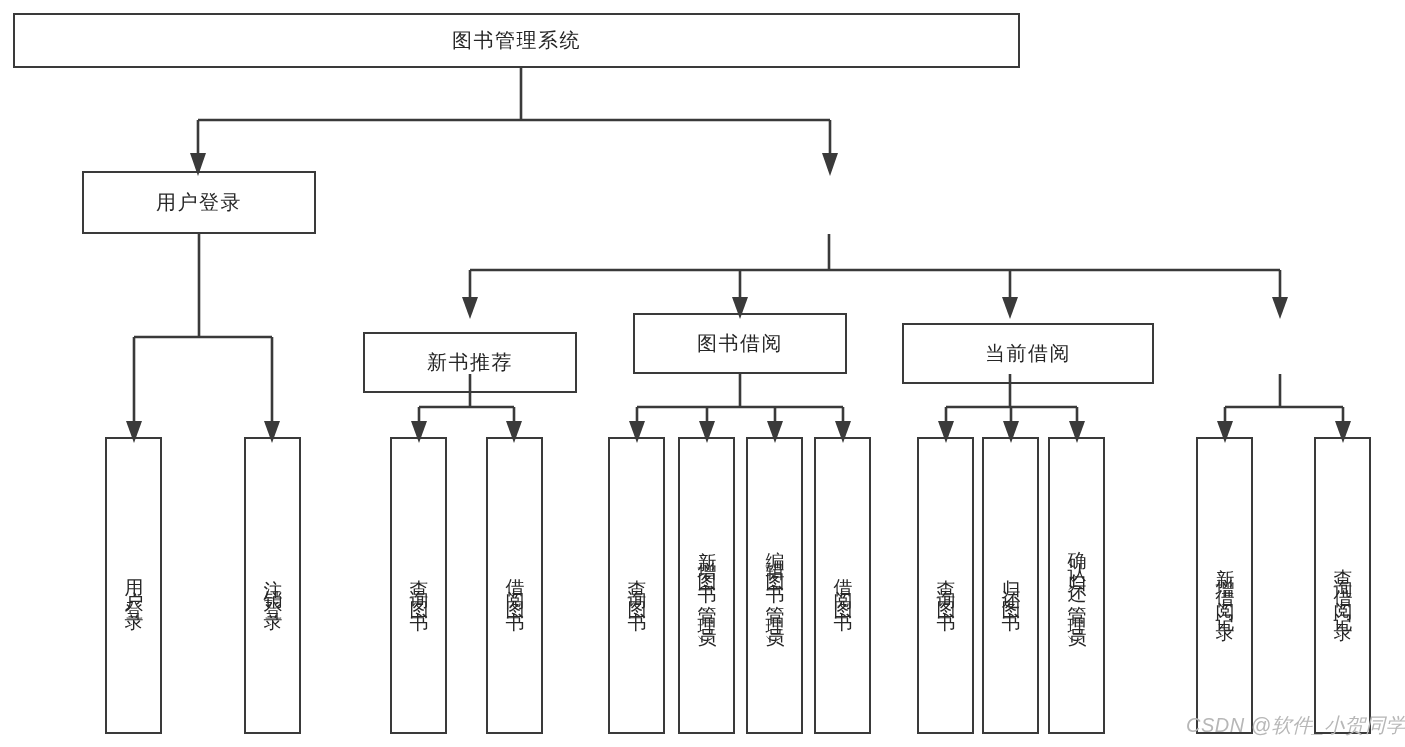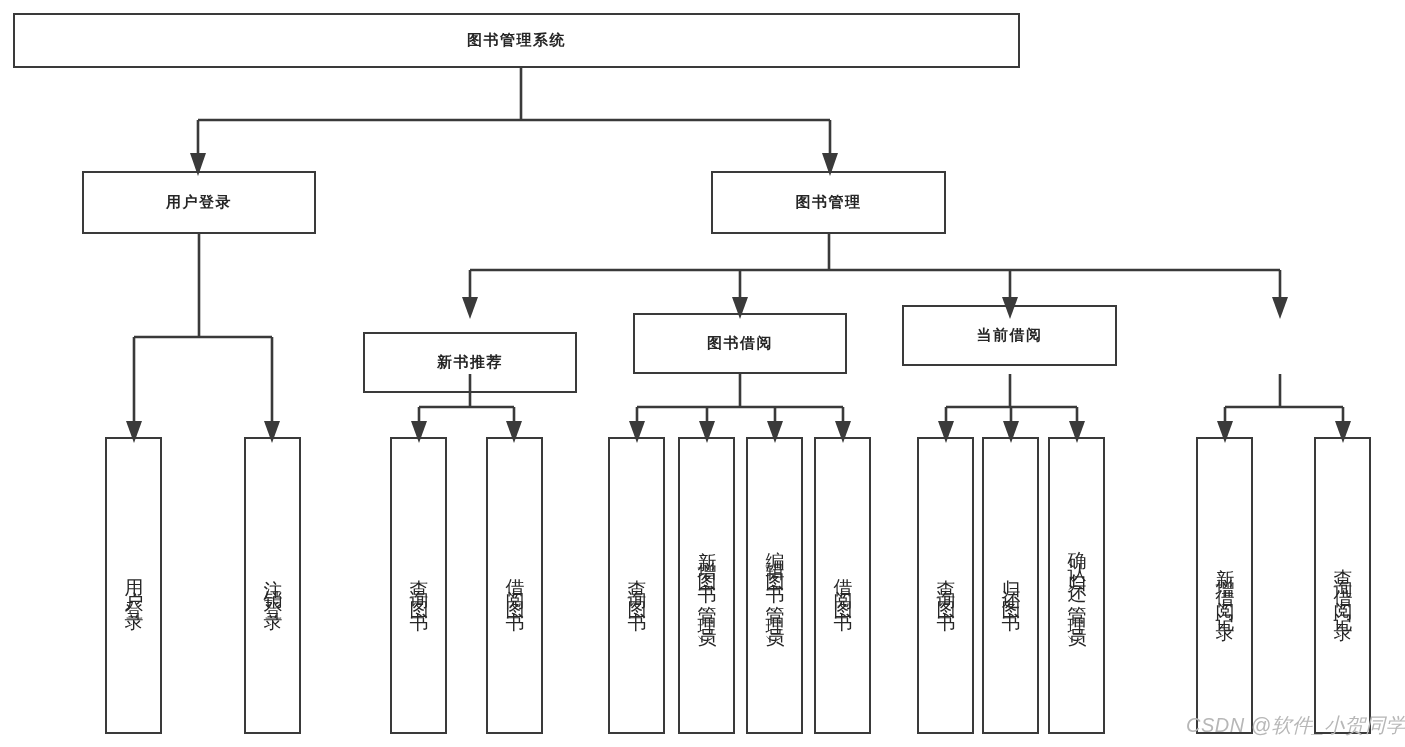--- a/index.html
+++ b/index.html
@@ -6,51 +6,48 @@
   .stage{
     position:relative;width:1405px;height:747px;background:#ffffff;
     font-family:"Liberation Sans",sans-serif;overflow:hidden;
   }
   .wires{position:absolute;left:0;top:0;z-index:2;pointer-events:none;}
   .box{
     position:absolute;z-index:1;background:#ffffff;border:2.5px solid #3a3a3a;
     box-sizing:border-box;display:flex;align-items:center;justify-content:center;
     color:#262626;
   }
-  .box.h{font-size:15px;letter-spacing:1.5px;font-weight:bold;}
+  .box.h{font-size:20px;letter-spacing:1.5px;}
   .box.v{width:57px;height:297px;}
   .vt{writing-mode:vertical-rl;font-size:19px;letter-spacing:11px;line-height:1.1;}
   .watermark{
     position:absolute;left:1186px;top:712px;z-index:3;
     font-size:20px;color:#b7b7b7;letter-spacing:0.5px;white-space:nowrap;font-style:italic;
   }
 </style>
 </head>
 <body>
 
 <div class="stage">
 
   <div class="box h" style="left:13px;top:13px;width:1007px;height:55px">
     <span>图书管理系统</span>
   </div>
 
   <div class="box h" style="left:82px;top:171px;width:234px;height:63px">
     <span>用户登录</span>
   </div>
-  <div class="box h" style="left:711px;top:171px;width:235px;height:63px">
-    <span>图书管理</span>
-  </div>
 
   <div class="box h" style="left:363px;top:332px;width:214px;height:61px">
     <span>新书推荐</span>
   </div>
   <div class="box h" style="left:633px;top:313px;width:214px;height:61px">
     <span>图书借阅</span>
   </div>
-  <div class="box h" style="left:902px;top:305px;width:215px;height:61px">
+  <div class="box h" style="left:902px;top:323px;width:252px;height:61px">
     <span>当前借阅</span>
   </div>
 
   <div class="box v" style="left:105px;top:437px">
     <span class="vt">用户登录</span>
   </div>
   <div class="box v" style="left:244px;top:437px">
     <span class="vt">注销登录</span>
   </div>
 

